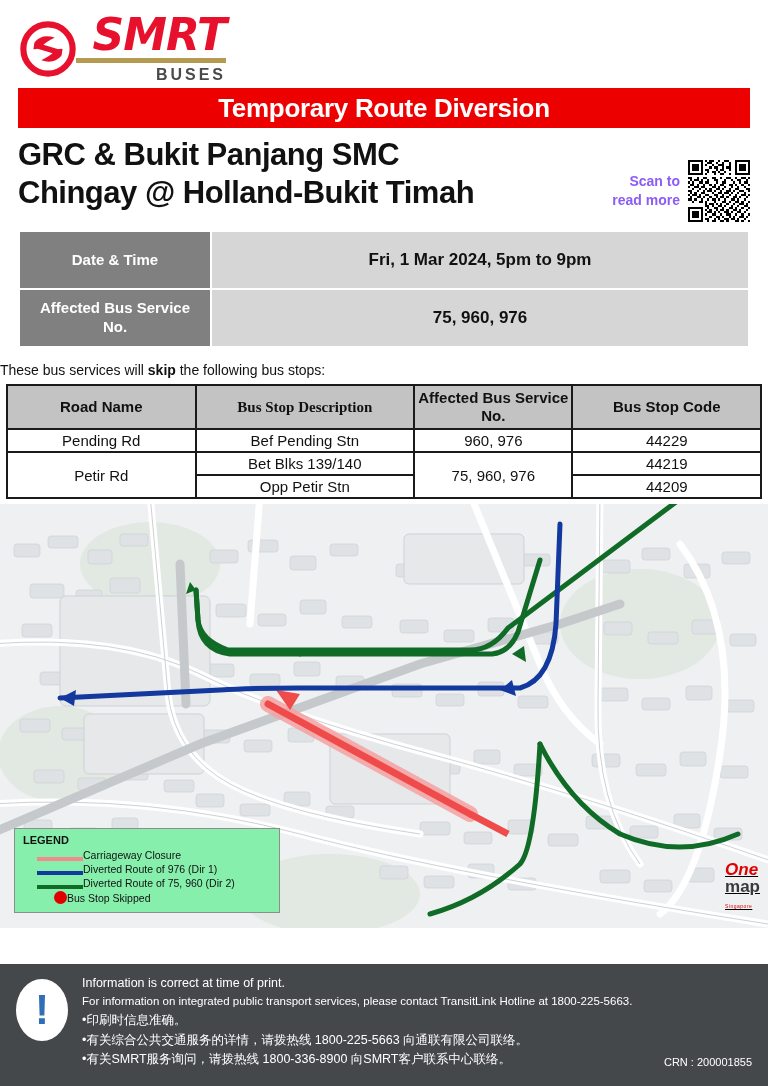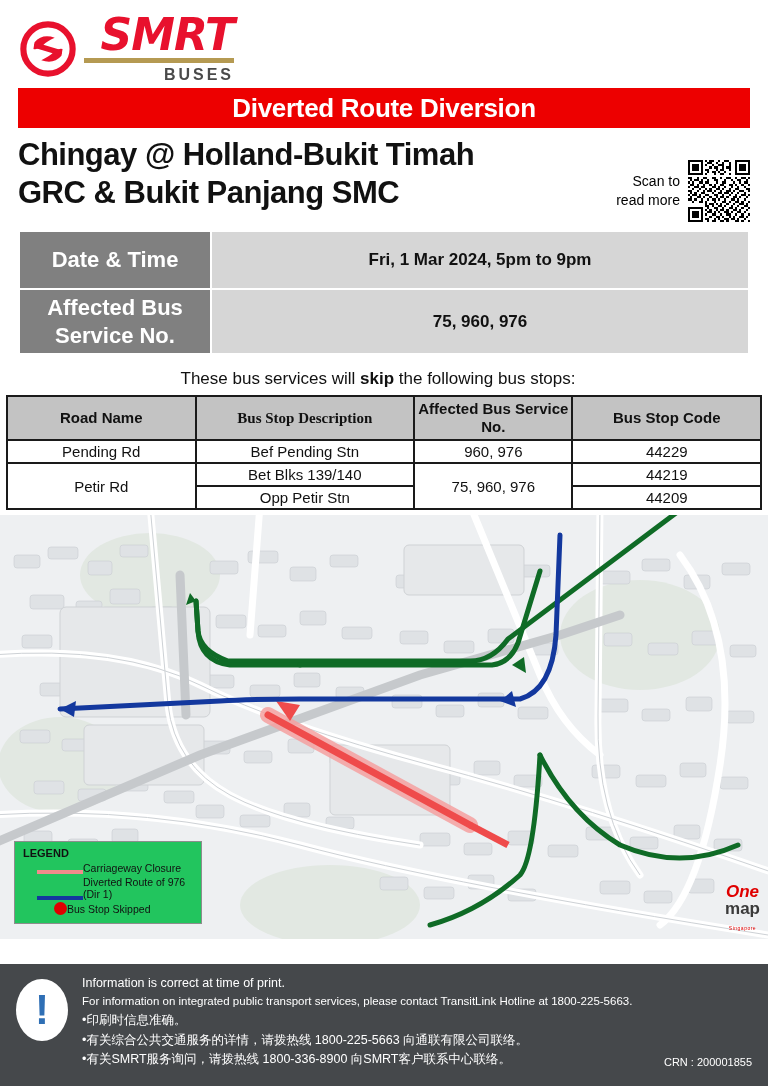--- a/index.html
+++ b/index.html
@@ -6,21 +6,21 @@
   body {
     width: 768px; height: 1086px;
     font-family: "Liberation Sans", sans-serif;
     background: #ffffff;
     overflow: hidden;
     position: relative;
   }
 
   
   .logo-bar { height: 88px; padding: 14px 0 0 20px; display: flex; align-items: flex-start; }
-  .logo-wrap { display: flex; align-items: center; gap: 8px; }
+  .logo-wrap { display: flex; align-items: center; }
   .smrt-emblem { width: 56px; height: 56px; flex: none; }
   .smrt-text-block { display: flex; flex-direction: column; align-items: flex-end; }
   .smrt-word {
     font-family: "DejaVu Sans", sans-serif;
     font-size: 44px; font-weight: bold; font-style: italic;
     color: #E8112D; letter-spacing: -1px; line-height: 0.95;
   }
   .smrt-goldbar { width: 150px; height: 5px; background: #B59A52; margin-top: 2px; }
   .smrt-buses {
     font-size: 16px; font-weight: bold; color: #4a4a4a;
@@ -40,43 +40,43 @@
   .title-row {
     display: flex; align-items: flex-start;
     margin: 8px 18px 0 18px; height: 86px;
   }
   .title-main { flex: 1; }
   .title-main .line {
     font-size: 31px; font-weight: bold; color: #111;
     line-height: 1.22; letter-spacing: -0.5px;
   }
   .qr-block { display: flex; align-items: center; gap: 8px; padding-top: 24px; }
-  .qr-caption { font-size: 14px; color: #000000; text-align: right; line-height: 1.35; }
+  .qr-caption { font-size: 14px; color: #8b5cf6; text-align: right; line-height: 1.35; font-weight: bold; }
   .qr-code { width: 62px; height: 62px; }
 
   
   .info-table { margin: 8px 18px 0 18px; border-collapse: collapse; width: calc(100% - 36px); }
   .info-table td { vertical-align: middle; }
   .info-label {
     background: #808080; color: #fff;
-    font-size: 22px; font-weight: bold;
+    font-size: 15px; font-weight: bold;
     text-align: center; width: 192px; height: 58px;
     border: 2px solid #fff;
     padding: 4px 6px; line-height: 1.25;
   }
   .info-value {
     background: #d6d6d6; color: #111;
     font-size: 17px; font-weight: bold;
     text-align: center; height: 58px;
     border: 2px solid #fff;
   }
 
   
   .skip-caption {
-    text-align: center; font-size: 17px; color: #111;
+    text-align: left; font-size: 14px; color: #111;
     margin: 14px 12px 6px 0;
   }
   .skip-caption b { font-weight: bold; }
 
   
   .stops-table {
     margin: 0 6px; width: calc(100% - 12px);
     border-collapse: collapse;
   }
   .stops-table th, .stops-table td {
@@ -95,31 +95,31 @@
 
   
   .map {
     position: relative; margin-top: 5px;
     width: 768px; height: 424px;
     background: #eceff1; overflow: hidden;
   }
   .map-bg { position: absolute; inset: 0; }
   .legend {
     position: absolute; left: 14px; bottom: 15px;
-    background: #22c55e; border: 1px solid #8d8d8d;
-    padding: 5px 10px 6px 8px; width: 188px;
+    background: #86efac; border: 1px solid #8d8d8d;
+    padding: 5px 10px 6px 8px; width: 266px;
   }
   .legend-title { font-size: 11px; font-weight: bold; color: #111; margin-bottom: 3px; }
   .legend-row { display: flex; align-items: flex-end; margin: 2px 0 2px 14px; }
   .legend-swatch { width: 46px; height: 4px; flex: none; }
   .legend-dot { width: 13px; height: 13px; border-radius: 50%; background: #E00000; margin-left: 17px; flex: none; }
   .legend-label { font-size: 10.5px; color: #111; }
   .onemap {
-    position: absolute; right: 8px; bottom: 6px;
-    text-align: center; line-height: 1;
+    position: absolute; right: 8px; bottom: 17px;
+    line-height: 1; text-decoration: underline;
   }
   .onemap .om-one { font-size: 17px; font-weight: bold; color: #E00000; font-style: italic; }
   .onemap .om-map { font-size: 17px; font-weight: bold; color: #3a3a3a; }
   .onemap .om-sg  { font-size: 5px; color: #E00000; letter-spacing: 0.5px; }
 
   
   .footer {
     position: absolute; left: 0; bottom: 0;
     width: 768px; height: 122px;
     background: #45484b; color: #fff;
@@ -153,26 +153,26 @@
       <path d="M30 44 L70 56" stroke="#E8112D" stroke-width="10" stroke-linecap="round"></path>
     </svg>
     <div class="smrt-text-block">
       <div class="smrt-word">SMRT</div>
       <div class="smrt-goldbar"></div>
       <div class="smrt-buses">BUSES</div>
     </div>
   </div>
 </div>
 
-<div class="red-banner">Diverted Route Diversion</div>
+<div class="red-banner">Temporary Route Diversion</div>
 
 <div class="title-row">
   <div class="title-main">
+    <div class="line">GRC &amp; Bukit Panjang SMC</div>
     <div class="line">Chingay @ Holland-Bukit Timah</div>
-    <div class="line">GRC &amp; Bukit Panjang SMC</div>
   </div>
   <div class="qr-block">
     <div class="qr-caption">
       <div>Scan to</div>
       <div>read more</div>
     </div>
     <svg class="qr-code" viewBox="0 0 29 29" shape-rendering="crispEdges">
       <rect width="29" height="29" fill="#fff"></rect>
       <g fill="#000">
         <rect x="0" y="0" width="7" height="1"></rect>
@@ -607,20 +607,24 @@
     <div class="legend-title">LEGEND</div>
     <div class="legend-row">
       <span class="legend-swatch" style="background:#F28B8B;"></span>
       <span class="legend-label">Carriageway Closure</span>
     </div>
     <div class="legend-row">
       <span class="legend-swatch" style="background:#13389e;"></span>
       <span class="legend-label">Diverted Route of 976 (Dir 1)</span>
     </div>
     <div class="legend-row">
+      <span class="legend-swatch" style="background:#0f6b26;"></span>
+      <span class="legend-label">Diverted Route of 75, 960 (Dir 2)</span>
+    </div>
+    <div class="legend-row">
       <span class="legend-dot"></span>
       <span class="legend-label">Bus Stop Skipped</span>
     </div>
   </div>
 
   <div class="onemap">
     <div><span class="om-one">One</span></div>
     <div><span class="om-map">map</span></div>
     <div><span class="om-sg">Singapore</span></div>
   </div>

